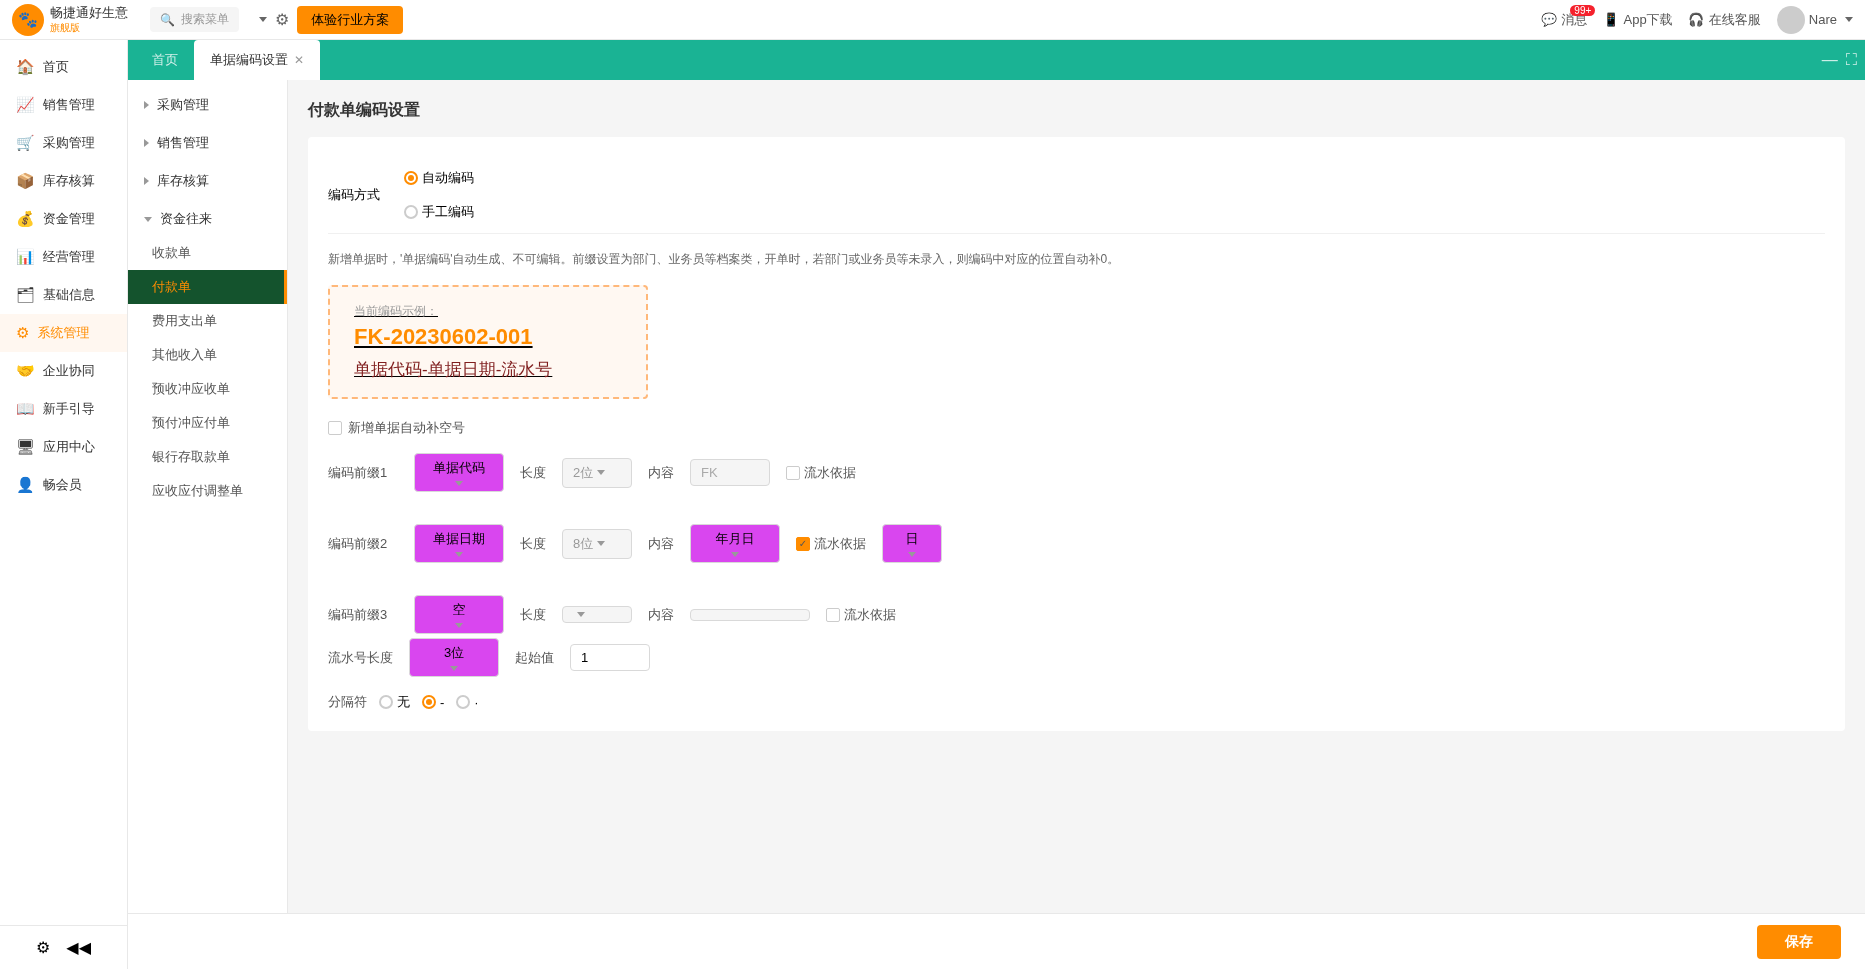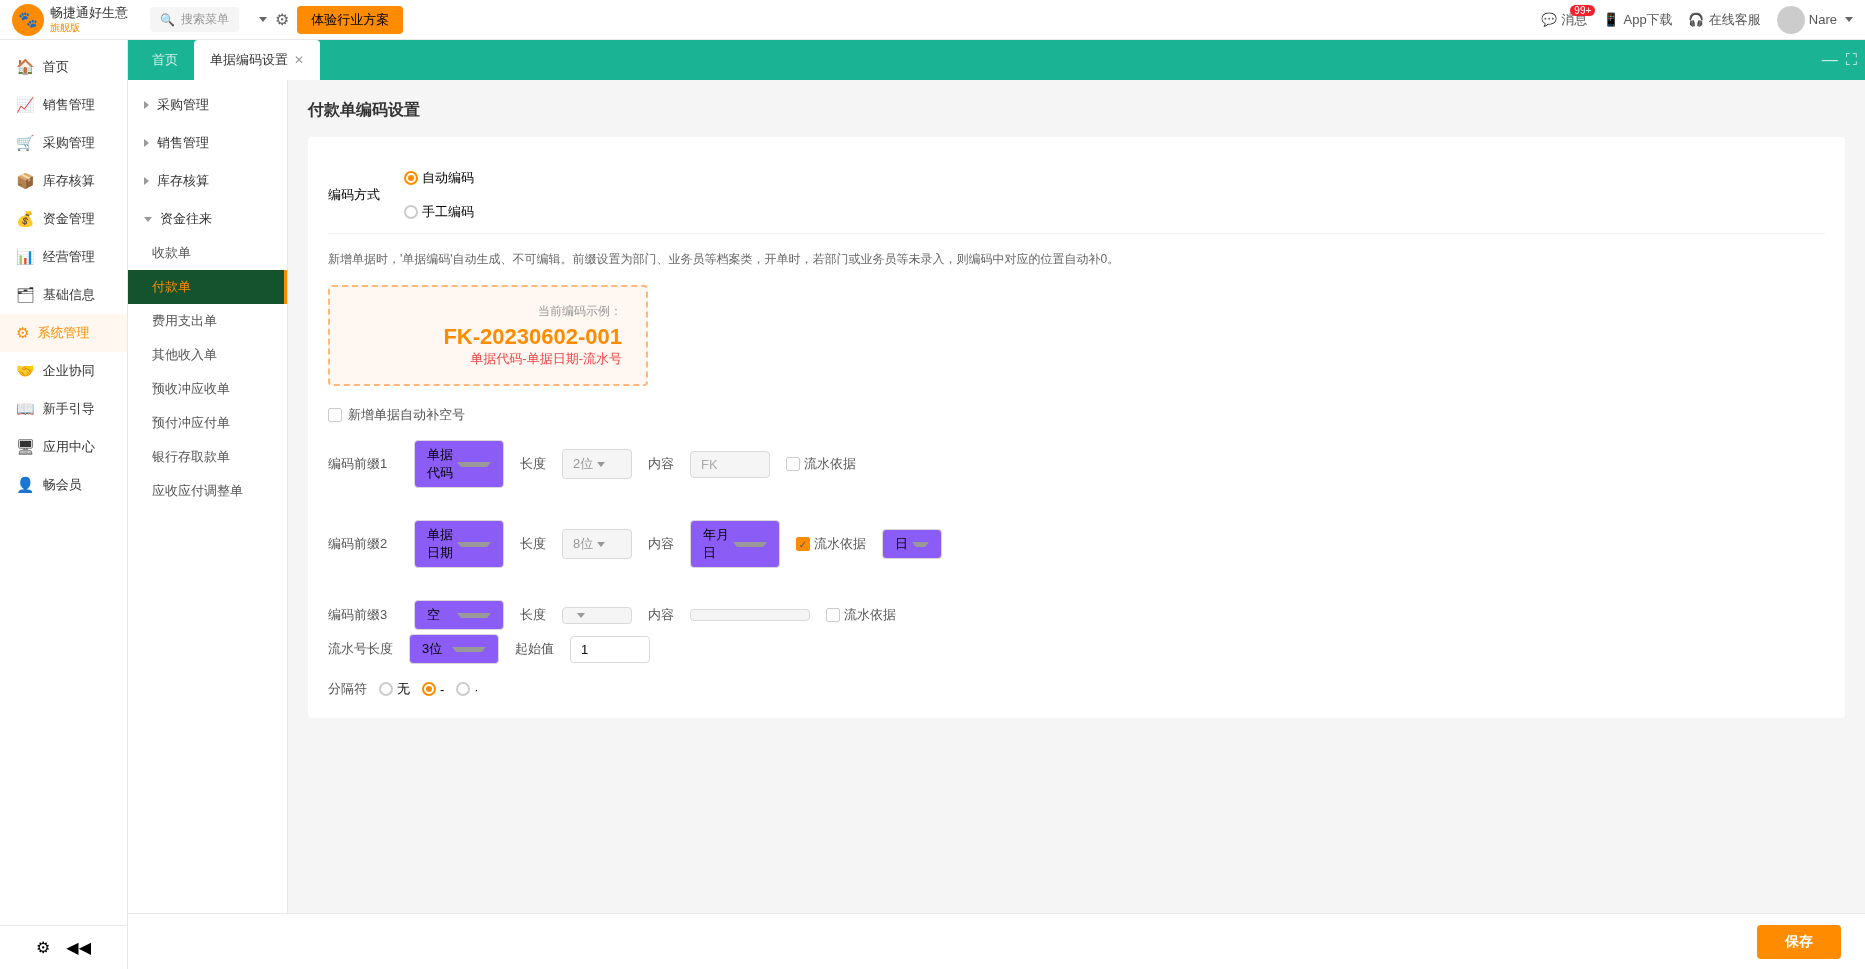--- a/index.html
+++ b/index.html
@@ -63,32 +63,32 @@
     .setting-card { background: #fff; border-radius: 4px; padding: 20px; }
     .encoding-method { display: flex; align-items: center; gap: 24px; padding: 12px 0; border-bottom: 1px solid #f0f0f0; margin-bottom: 16px; }
     .radio-group { display: flex; align-items: center; gap: 16px; flex-direction: column; }
     .radio-item { display: flex; align-items: center; gap: 4px; cursor: pointer; }
     .radio-circle { width: 14px; height: 14px; border-radius: 50%; border: 2px solid #ccc; display: inline-block; position: relative; }
     .radio-circle.checked { border-color: #ff8c00; }
     .radio-circle.checked::after { content: ''; width: 6px; height: 6px; background: #ff8c00; border-radius: 50%; position: absolute; top: 2px; left: 2px; }
 
     .hint-text { font-size: 12px; color: #666; margin-bottom: 16px; line-height: 1.6; }
 
-    .preview-box { border: 2px dashed #ffb87a; background: #fff8f2; border-radius: 4px; padding: 16px 24px; margin-bottom: 20px; width: 320px; text-align: right; }
+    .preview-box { border: 2px dashed #ffb87a; background: #fff8f2; border-radius: 4px; padding: 16px 24px; margin-bottom: 20px; width: 320px; text-align: left; text-decoration: underline; }
     .preview-label { font-size: 12px; color: #999; margin-bottom: 4px; }
     .preview-code { font-size: 22px; font-weight: bold; color: #ff8c00; }
-    .preview-desc { font-size: 13px; color: #ef4444; margin-top: 0; }
+    .preview-desc { font-size: 17px; color: #7f1d1d; margin-top: 8px; }
 
     .auto-fill { display: flex; align-items: center; gap: 6px; margin-bottom: 16px; }
     .auto-fill label { color: #555; }
 
     .form-rows { display: flex; flex-direction: column; gap: 32px; }
     .form-row { display: flex; align-items: center; gap: 16px; }
     .form-label { width: 70px; color: #555; flex-shrink: 0; }
-    .select-box { display: flex; align-items: center; border: 1px solid #d9d9d9; border-radius: 4px; padding: 5px 12px; background: #8b5cf6; cursor: pointer; min-width: 90px; gap: 4px; }
+    .select-box { display: flex; align-items: center; border: 1px solid #d9d9d9; border-radius: 4px; padding: 5px 12px; background: #d946ef; cursor: pointer; min-width: 90px; gap: 4px; flex-direction: column; }
     .select-box span { flex: 1; }
     .select-arrow { width: 0; height: 0; border-left: 4px solid transparent; border-right: 4px solid transparent; border-top: 5px solid #999; }
     .len-label { color: #555; }
     .len-value { display: flex; align-items: center; border: 1px solid #d9d9d9; border-radius: 4px; padding: 5px 10px; background: #f5f5f5; min-width: 70px; color: #999; gap: 4px; }
     .content-label { color: #555; }
     .content-value { border: 1px solid #d9d9d9; border-radius: 4px; padding: 5px 10px; background: #f5f5f5; min-width: 80px; color: #aaa; }
     .stream-check { display: flex; align-items: center; gap: 4px; cursor: pointer; }
     .stream-check span { color: #555; }
     .checkbox-checked { width: 14px; height: 14px; background: #ff8c00; border: 1px solid #ff8c00; border-radius: 2px; display: inline-flex; align-items: center; justify-content: center; color: white; font-size: 10px; }
     .checkbox-unchecked { width: 14px; height: 14px; border: 1px solid #ccc; border-radius: 2px; display: inline-block; }

